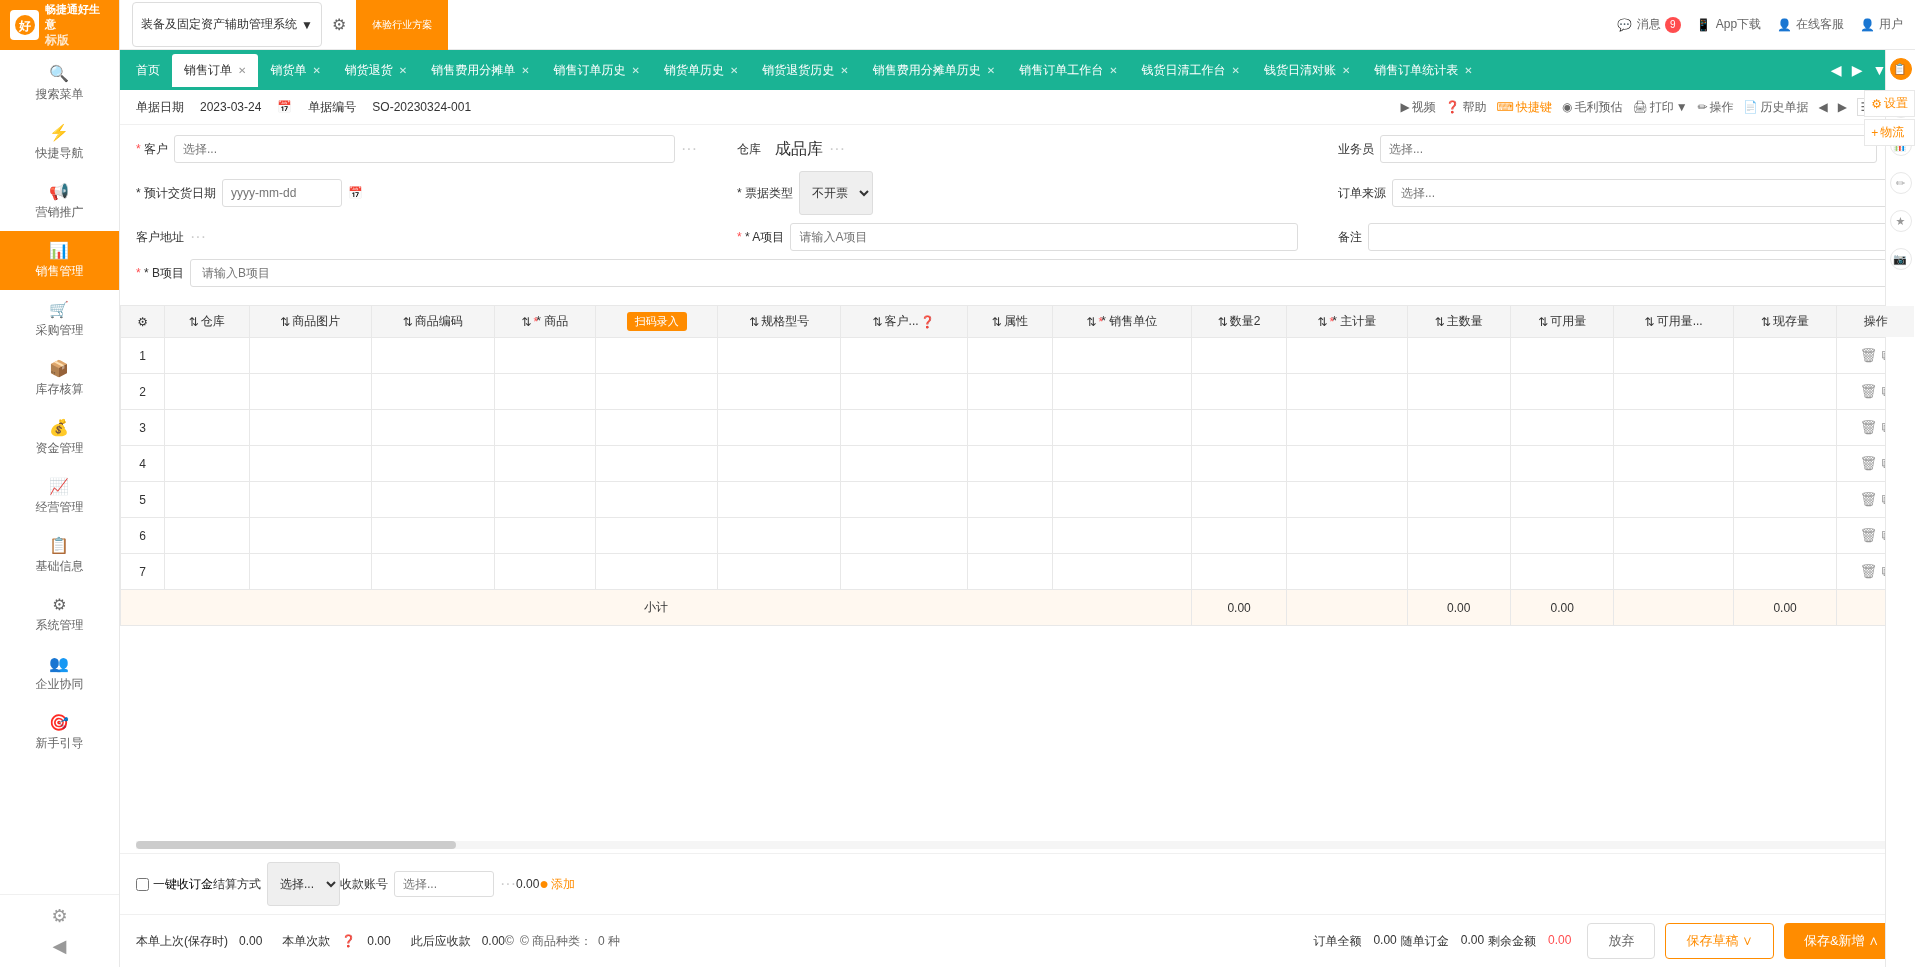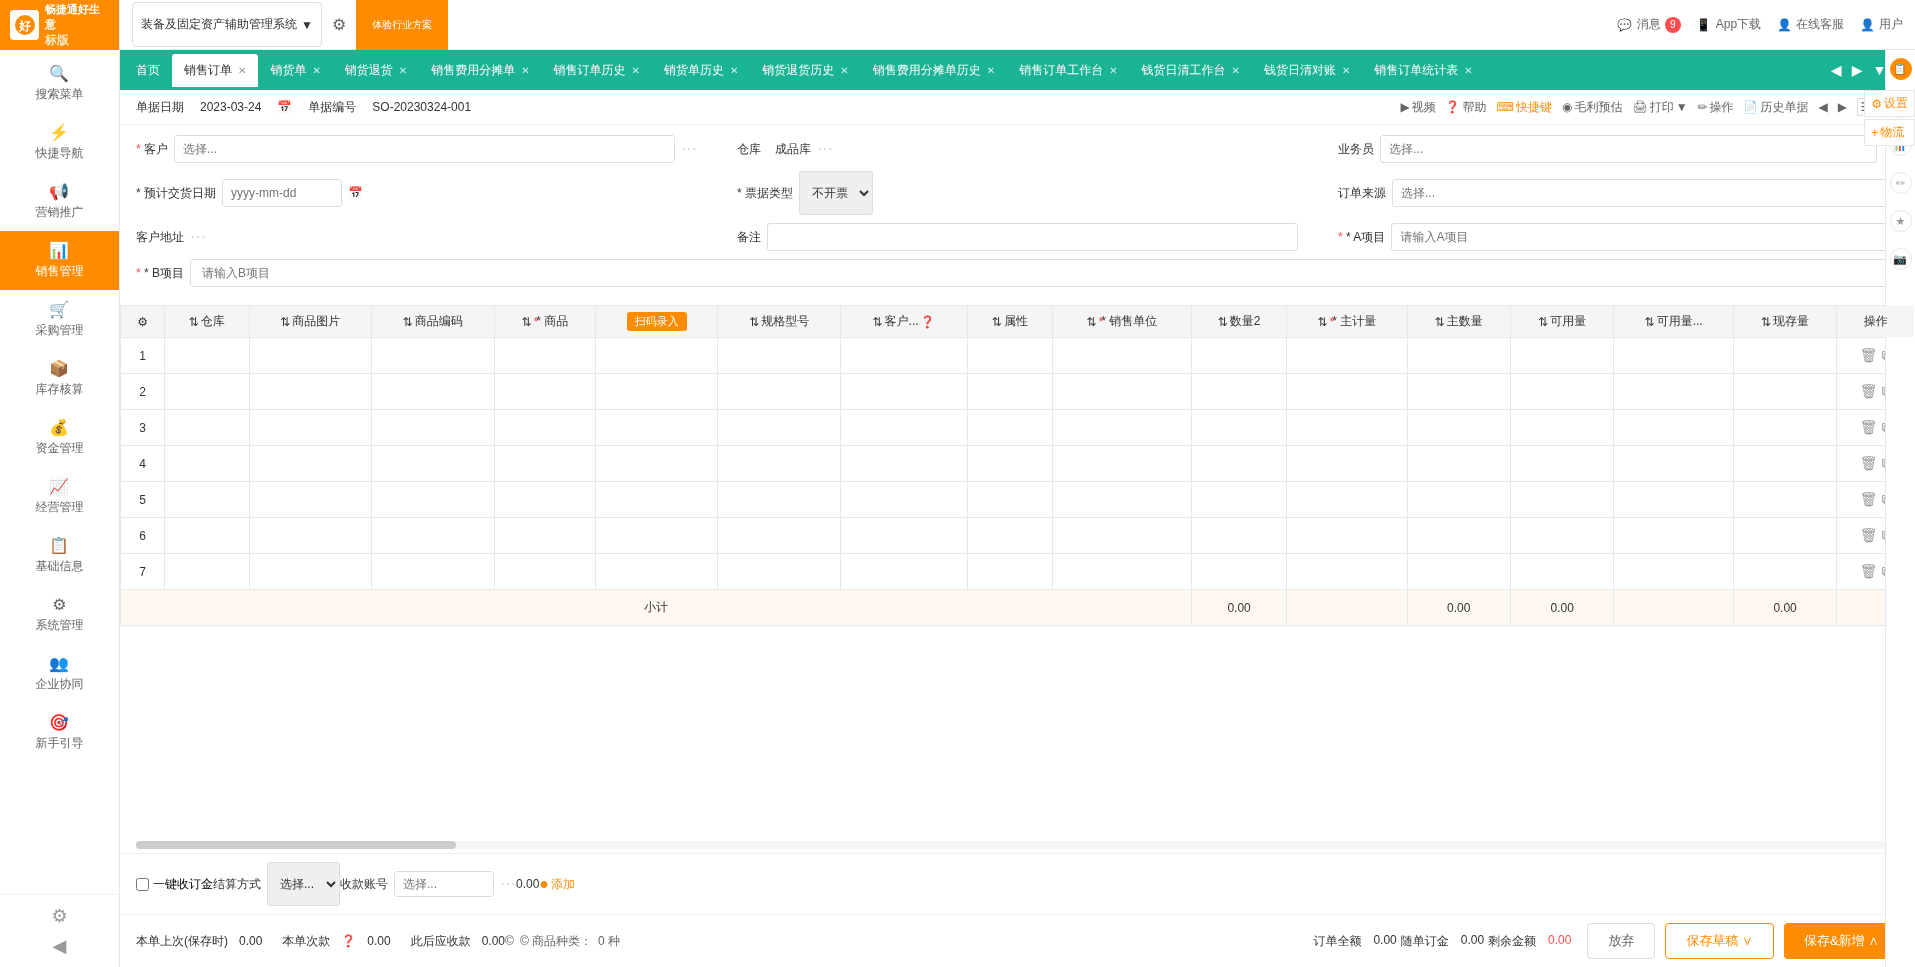--- a/index.html
+++ b/index.html
@@ -343,21 +343,21 @@
     <div class="form-body">
 
       <div class="form-row">
         <div class="form-field">
           <label class="required">客户</label>
           <input class="form-input" type="text" placeholder="选择..." style="">
           <span class="form-dots">···</span>
         </div>
         <div class="form-field" style="margin-left:40px;">
           <label>仓库</label>
-          <span style="margin-left:8px;color:#333;font-size:12px;">成品库</span>
+          <span style="margin-left:8px;color:#333;font-size:16px;">成品库</span>
           <span class="form-dots">···</span>
         </div>
         <div class="form-field" style="margin-left:40px;">
           <label>业务员</label>
           <input class="form-input" type="text" placeholder="选择..." style="">
           <span class="form-dots">···</span>
         </div>
       </div>
 
       <div class="form-row">
@@ -377,26 +377,26 @@
           <input class="form-input" type="text" placeholder="选择..." style="">
         </div>
       </div>
 
       <div class="form-row">
         <div class="form-field">
           <label>客户地址</label>
           <span class="form-dots">···</span>
         </div>
         <div class="form-field" style="margin-left:40px;">
+          <label class="required">* A项目</label>
+          <input class="form-input" type="text" placeholder="请输入A项目" style="width: 200px;">
+        </div>
+        <div class="form-field" style="margin-left:40px;">
           <label>备注</label>
           <input class="form-input" type="text" placeholder="" style="width: 280px;">
-        </div>
-        <div class="form-field" style="margin-left:40px;">
-          <label class="required">* A项目</label>
-          <input class="form-input" type="text" placeholder="请输入A项目" style="width: 200px;">
         </div>
       </div>
 
       <div class="form-row">
         <div class="form-field">
           <label class="required">* B项目</label>
           <input class="form-input" type="text" placeholder="请输入B项目" style="width: 300px; padding-left: 11px;">
         </div>
       </div>
     </div>

